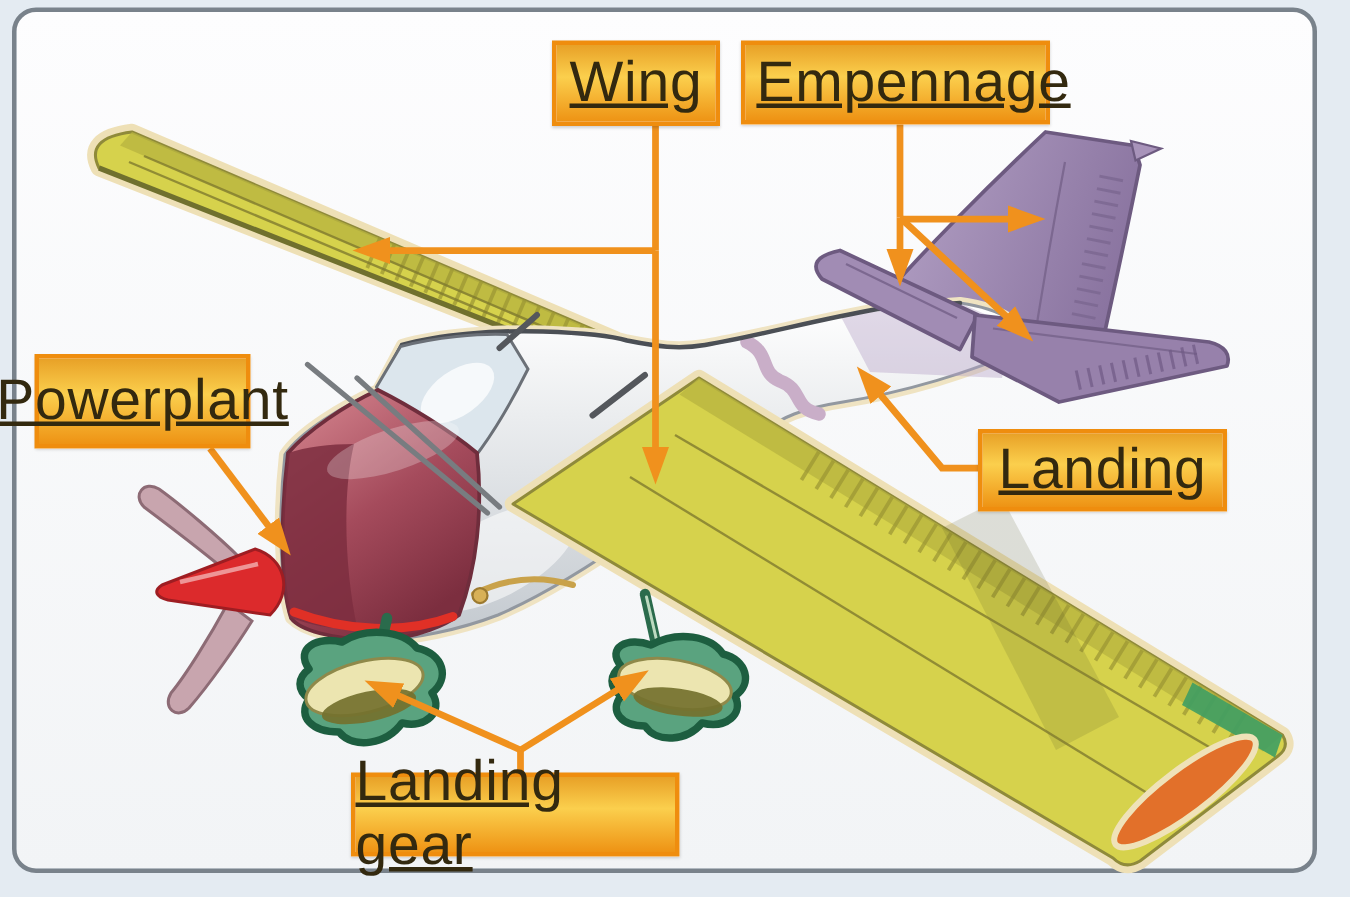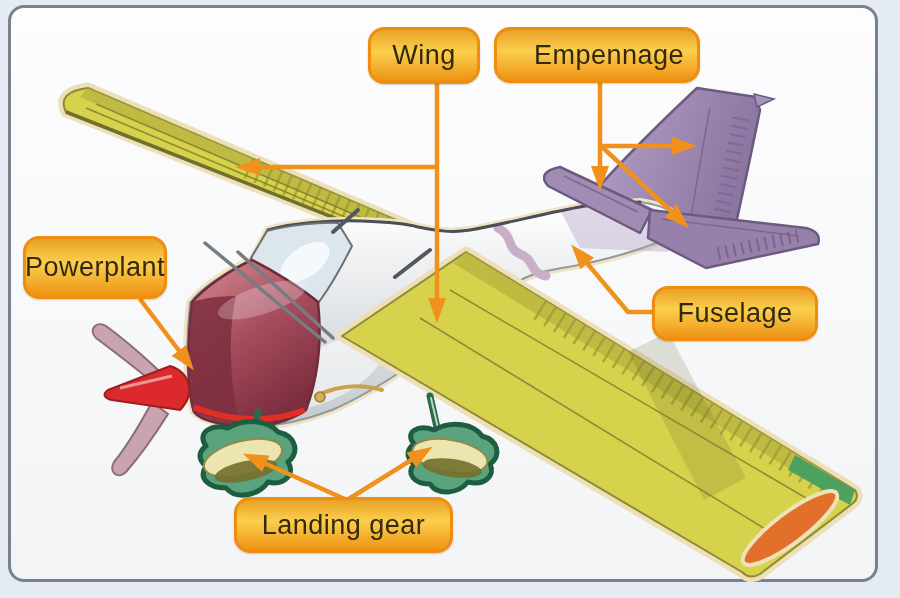--- a/index.html
+++ b/index.html
@@ -12,23 +12,23 @@
     --cowling-light:#d98a93; --cowling-dark:#7c2e3f; --nose-stripe-red:#e03026; --spinner-red:#dc2a2c;
     --propeller-fill:#c8a5ae; --gear-green:#5aa37f; --gear-outline:#1d5e40; --wheel-pant:#ece5b0;
   }
   html,body{margin:0;padding:0;}
   body{font-family:"Liberation Sans",sans-serif;background:#ffffff;}
   .stage{position:relative;width:900px;height:598px;background:var(--outer-bg);overflow:hidden;}
   .panel{position:absolute;left:8px;top:5px;width:864px;height:571px;border:3.5px solid var(--panel-border);
          border-radius:16px;background:linear-gradient(180deg,var(--panel-bg-top),var(--panel-bg-bottom));}
   svg.diagram{position:absolute;left:0;top:0;}
   .label{position:absolute;display:flex;align-items:center;justify-content:center;box-sizing:border-box;
-         font-size:27px;color:var(--label-text);letter-spacing:0.5px;
+         font-size:38px;color:var(--label-text);letter-spacing:0.5px;
          background:linear-gradient(180deg,var(--label-grad-top) 0%,var(--label-grad-mid) 42%,var(--label-grad-bottom) 100%);
-         border:3px solid var(--label-border);border-radius:16px;box-shadow:0 1px 2px rgba(0,0,0,.18);}
+         border:3px solid var(--label-border);border-radius:0;box-shadow:0 1px 2px rgba(0,0,0,.18);text-decoration:underline;}
   
   .wing-glow{fill:none;stroke:var(--wing-glow);stroke-width:11;stroke-linejoin:round;}
   .wing-main{fill:var(--wing-fill);stroke:var(--wing-outline);stroke-width:2;stroke-linejoin:round;}
   .lead-edge{fill:none;stroke:#70702e;stroke-width:3.5;}
   .panel-line{fill:none;stroke:#807b2e;stroke-width:1.6;opacity:.8;}
   .trail-band{opacity:.8;}
   .rib-band{stroke:#9a9433;fill:none;opacity:.7;}
   .emp-main{fill:var(--empennage-fill);stroke:var(--empennage-outline);stroke-width:2.5;stroke-linejoin:round;}
   .emp-line{fill:none;stroke:#7c6890;stroke-width:1.5;}
   .fuse-main{fill:url(#gFuse);stroke:#9298a0;stroke-width:2;stroke-linejoin:round;}
@@ -183,15 +183,15 @@
     <g>
       <path class="arrow-line" d="M347,516 L347,500"></path>
       <path class="arrow-line" d="M347,500 L264,463" marker-end="url(#ah)"></path>
       <path class="arrow-line" d="M347,500 L413,459" marker-end="url(#ah)"></path>
     </g>
   </svg>
 
   <div class="label" style="left:368px;top:27px;width:112px;height:57px;">Wing</div>
   <div class="label" style="left:494px;top:27px;width:206px;height:56px;padding-left:24px;">Empennage</div>
   <div class="label" style="left:23px;top:236px;width:144px;height:63px;">Powerplant</div>
-  <div class="label" style="left:652px;top:286px;width:166px;height:55px;">Fuselage</div>
-  <div class="label" style="left:234px;top:497px;width:219px;height:56px;">Landing gear</div>
+  <div class="label" style="left:652px;top:286px;width:166px;height:55px;">Landing</div>
+  <div class="label" style="left:234px;top:515px;width:219px;height:56px;">Landing gear</div>
 </div>
 
 </body></html>

